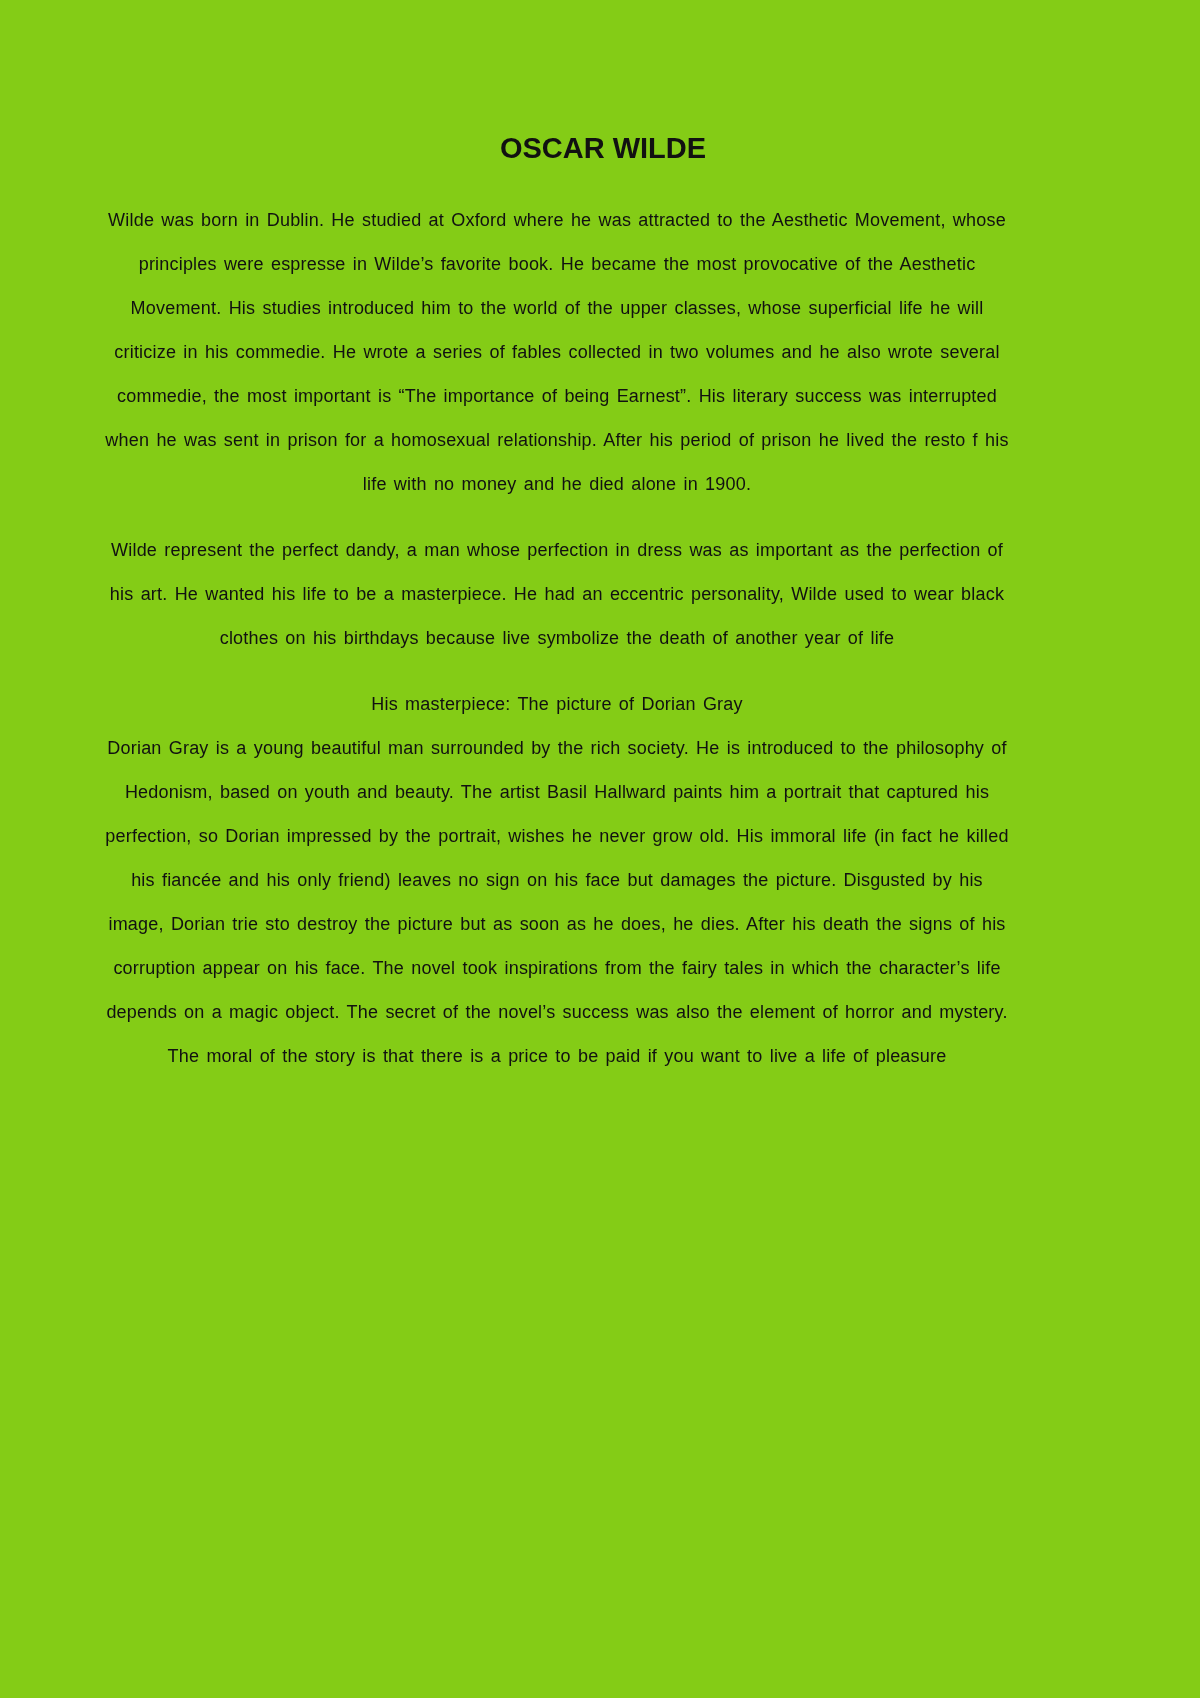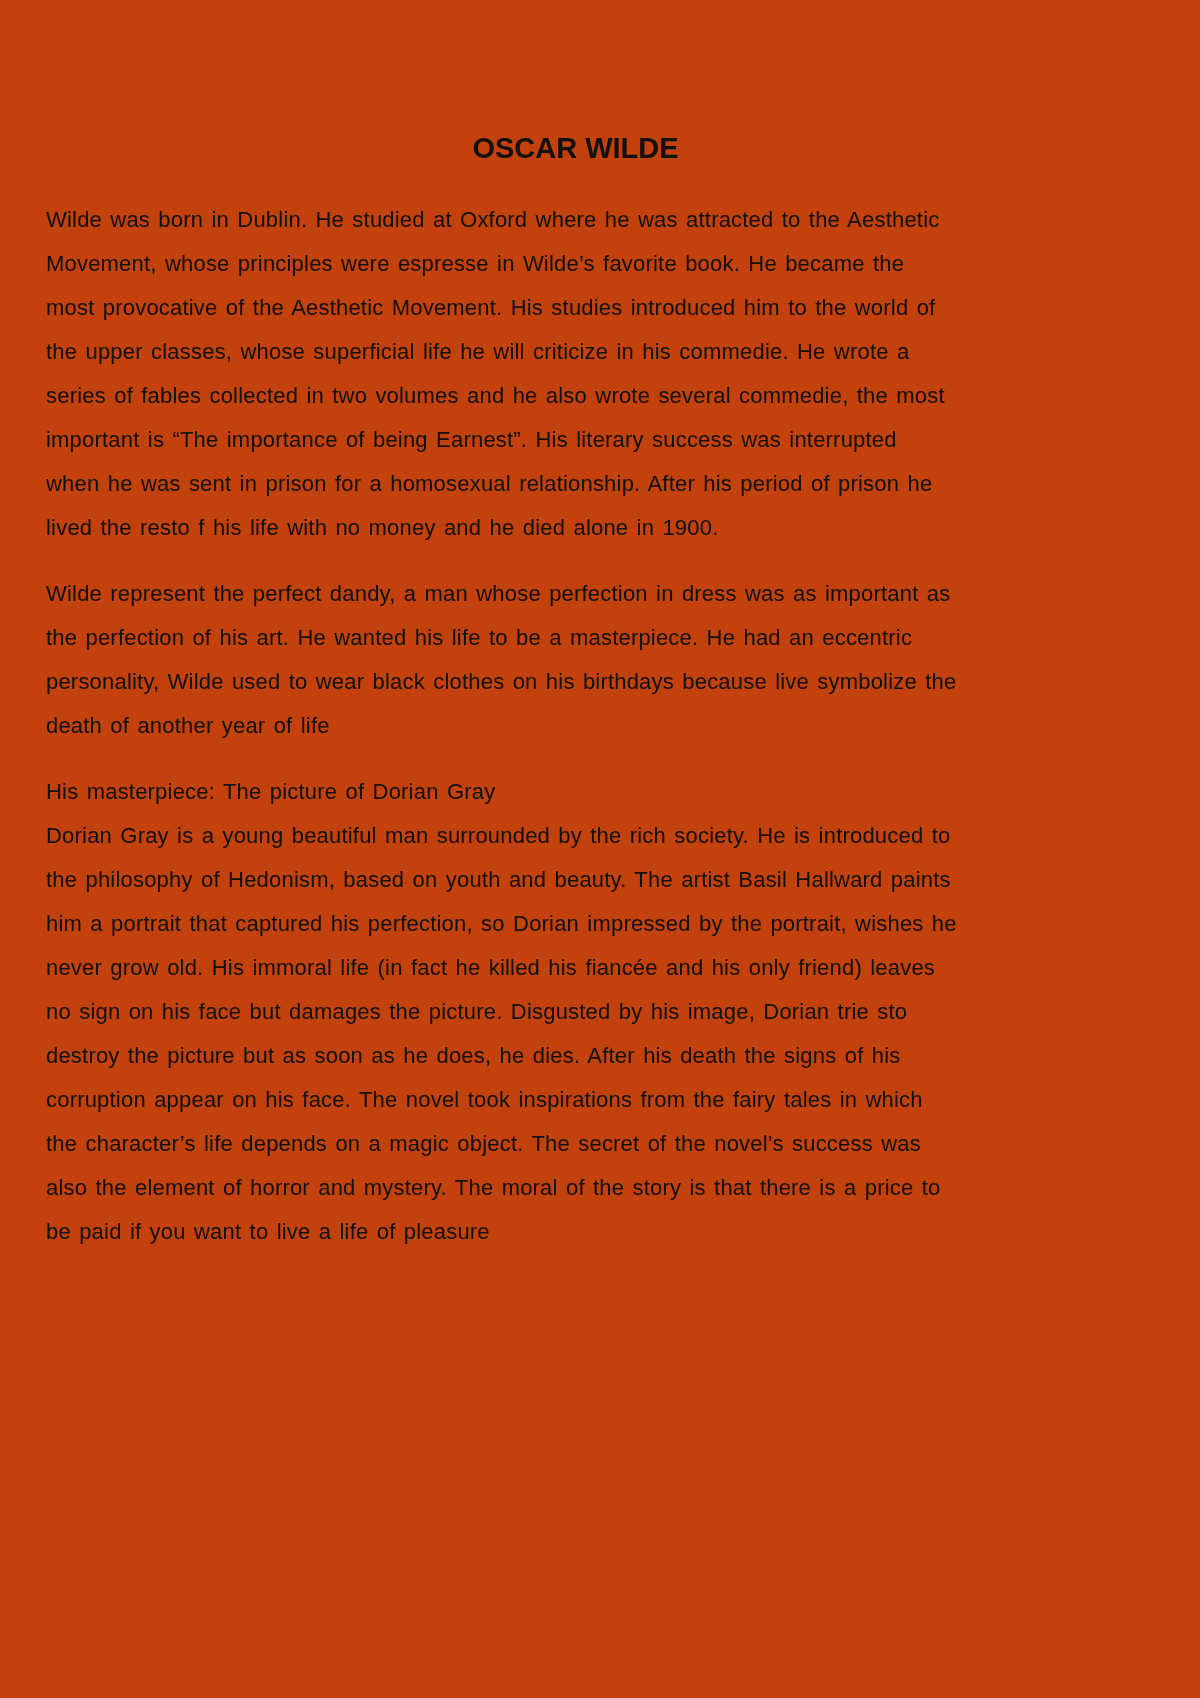--- a/index.html
+++ b/index.html
@@ -5,43 +5,44 @@
   html, body {
     margin: 0;
     padding: 0;
     background: #ffffff;
   }
   .page {
     position: relative;
     width: 1200px;
     height: 1698px;
     margin: 0 auto;
-    background: #c2410c;
+    background: #84cc16;
     box-sizing: border-box;
-    padding: 128px 95px 60px 46px;
+    padding: 128px 95px 60px 101px;
     font-family: "Liberation Sans", sans-serif;
     color: #111111;
     overflow: hidden;
   }
   .doc-title {
     font-size: 29px;
     font-weight: bold;
     text-align: center;
     margin: 0 0 30px 0;
     line-height: 40px;
     color: #111111;
   }
   .para {
-    font-size: 22px;
+    font-size: 18px;
     line-height: 44px;
     margin: 0 0 22px 0;
     max-width: 912px;
     white-space: pre-wrap;
     word-spacing: 2px;
     letter-spacing: 0.2px;
+    text-align: center;
   }
 </style>
 </head>
 <body>
 
 <div class="page">
   <h1 class="doc-title">OSCAR WILDE</h1>
 
   <p class="para">Wilde was born in Dublin. He studied at Oxford where he was attracted to the Aesthetic Movement, whose principles were espresse in Wilde’s favorite book. He became the most provocative of the Aesthetic Movement. His studies introduced him to the world of the upper classes, whose superficial life he will criticize in his commedie. He wrote a series of fables collected in two volumes and he also wrote several commedie, the most important is “The importance of being Earnest”. His literary success was interrupted when he was sent in prison for a homosexual relationship. After his period of prison he lived the resto f his life with no money and he died alone in 1900.</p>
 

